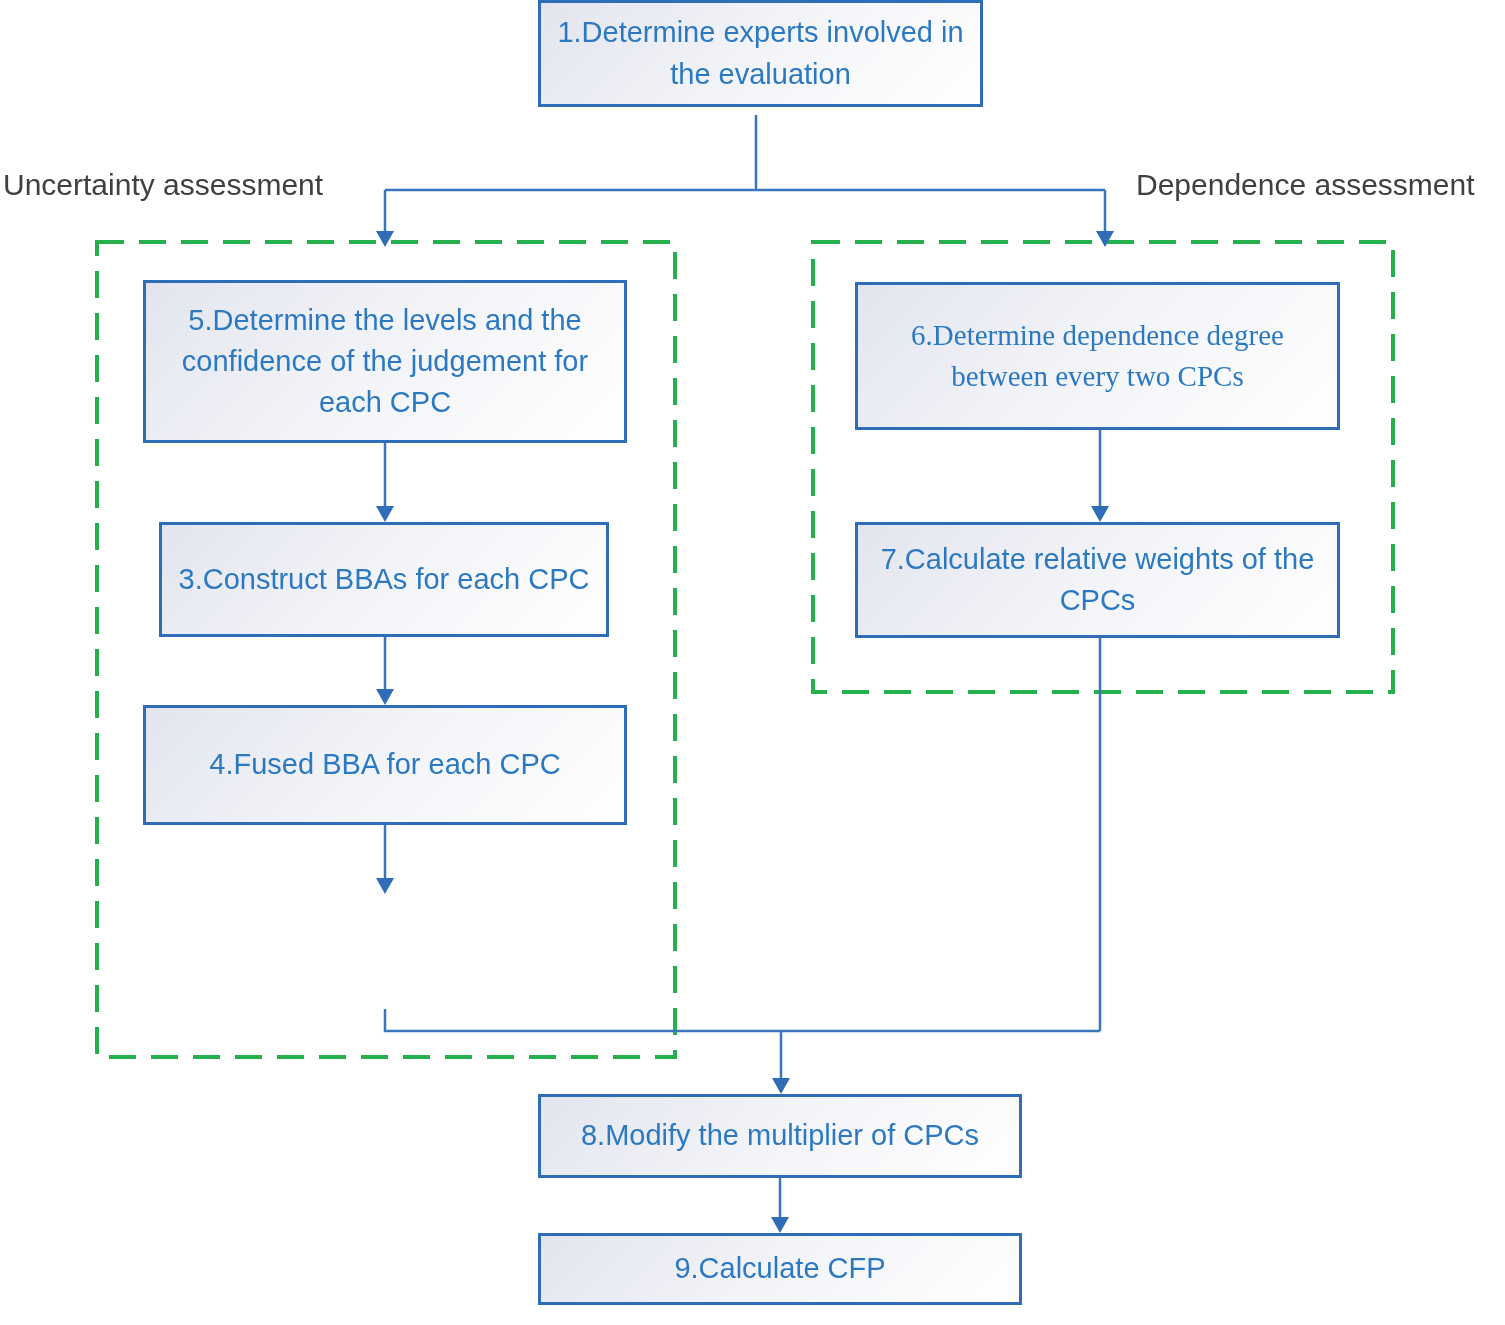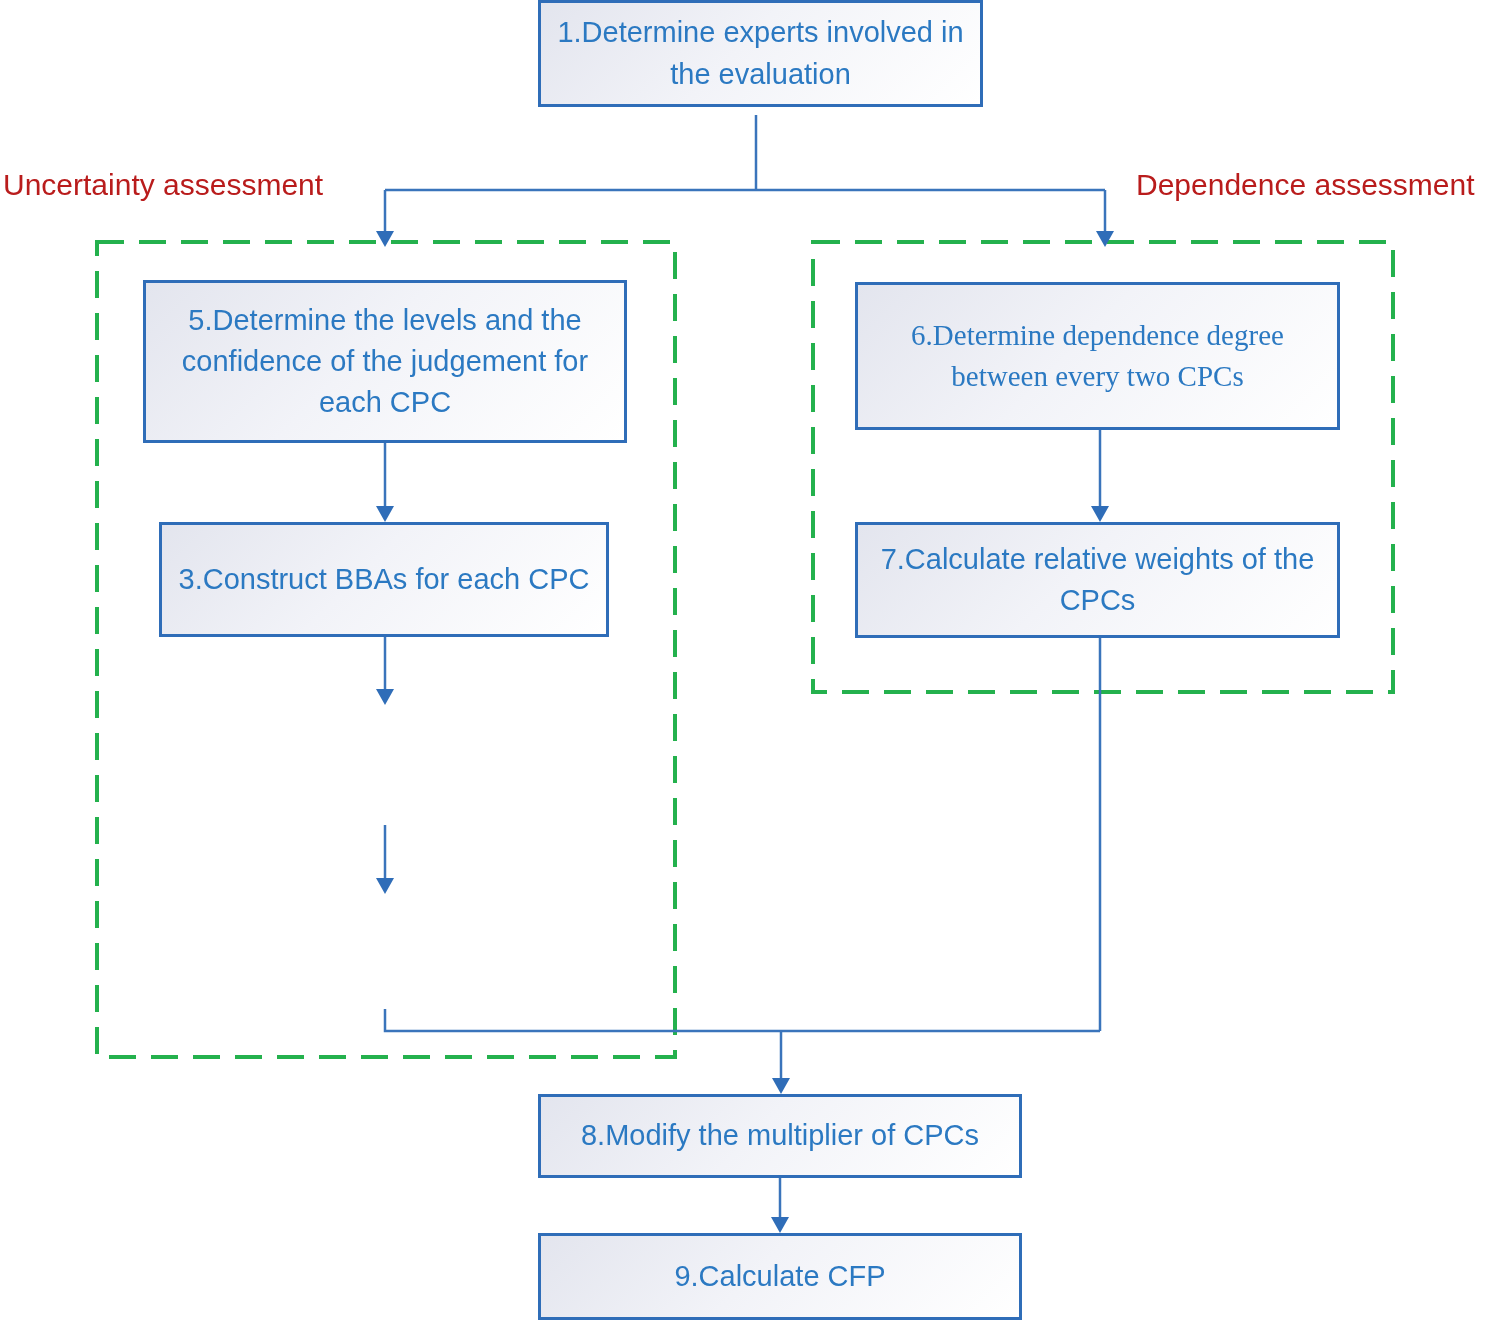--- a/index.html
+++ b/index.html
@@ -17,21 +17,21 @@
     border:3px solid #2f6db8;
     background:linear-gradient(135deg, #e3e5ee 0%, #f2f3f8 45%, #ffffff 100%);
     color:#2b79c2;
     display:flex; align-items:center; justify-content:center;
     text-align:center;
     font-size:29px; line-height:1.42;
     padding:4px 14px;
   }
   .branch-label {
     position:absolute;
-    color:#b91c1c;
+    color:#404040;
     font-size:30px;
     white-space:nowrap;
   }
 </style>
 </head>
 <body>
 
 <div id="canvas">
 
   <svg id="wires" viewBox="0 0 1505 1325" xmlns="http://www.w3.org/2000/svg">
@@ -68,23 +68,24 @@
 
   <div class="branch-label" style="left:3px; top:168px;">Uncertainty assessment</div>
   <div class="branch-label" style="left:1136px; top:168px;">Dependence assessment</div>
 
   <div class="node" style="left:538px; top:0; width:445px; height:107px;">1.Determine experts involved in the evaluation</div>
 
   <div class="node" style="left:143px; top:280px; width:484px; height:163px;">5.Determine the levels and the confidence of the judgement for each CPC</div>
 
   <div class="node" style="left:149px; top:522px; width:450px; height:115px;margin-left:10px;">3.Construct BBAs for each CPC</div>
 
+  <div class="node" style="left:143px; top:705px; width:484px; height:120px;">4.Fused BBA for each CPC</div>
 
 
   <div class="node" style="left:855px; top:282px; width:485px; height:148px;font-family:Liberation Serif, serif;">6.Determine dependence degree between every two CPCs</div>
 
   <div class="node" style="left:855px; top:522px; width:485px; height:116px;">7.Calculate relative weights of the CPCs</div>
 
   <div class="node" style="left:538px; top:1094px; width:484px; height:84px;">8.Modify the multiplier of CPCs</div>
 
-  <div class="node" style="left:538px; top:1233px; width:484px; height:87px;">9.Calculate CFP</div>
+  <div class="node" style="left:538px; top:1233px; width:484px; height:72px;">9.Calculate CFP</div>
 
 </div>
 
 </body></html>

